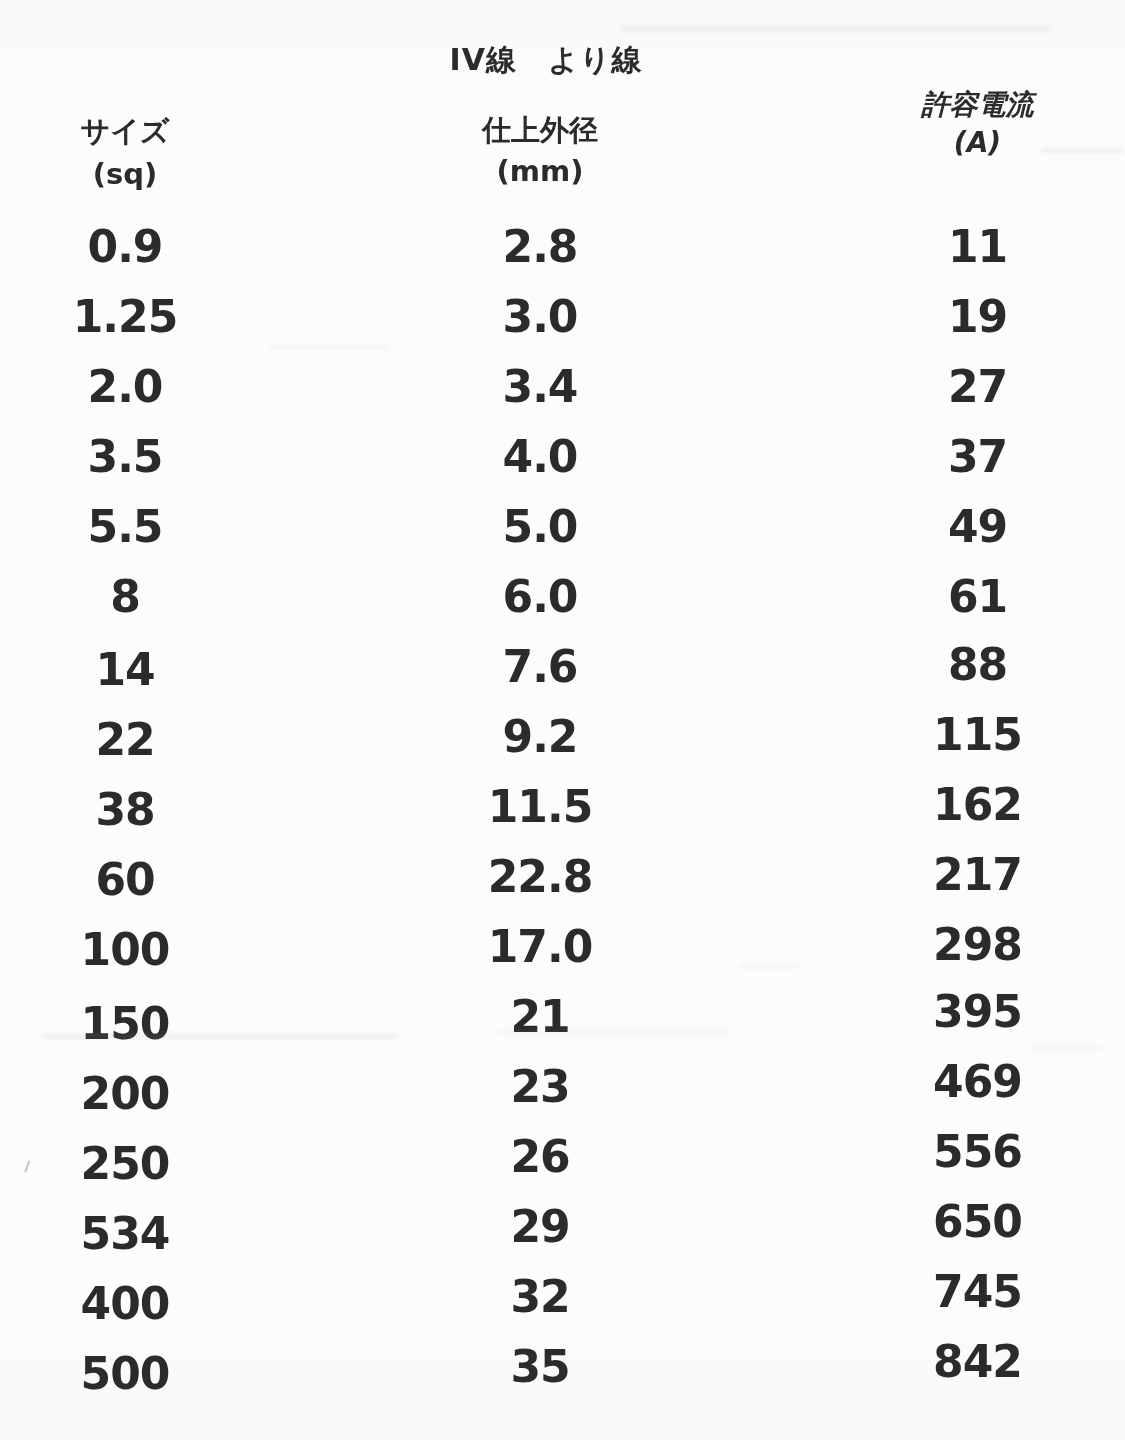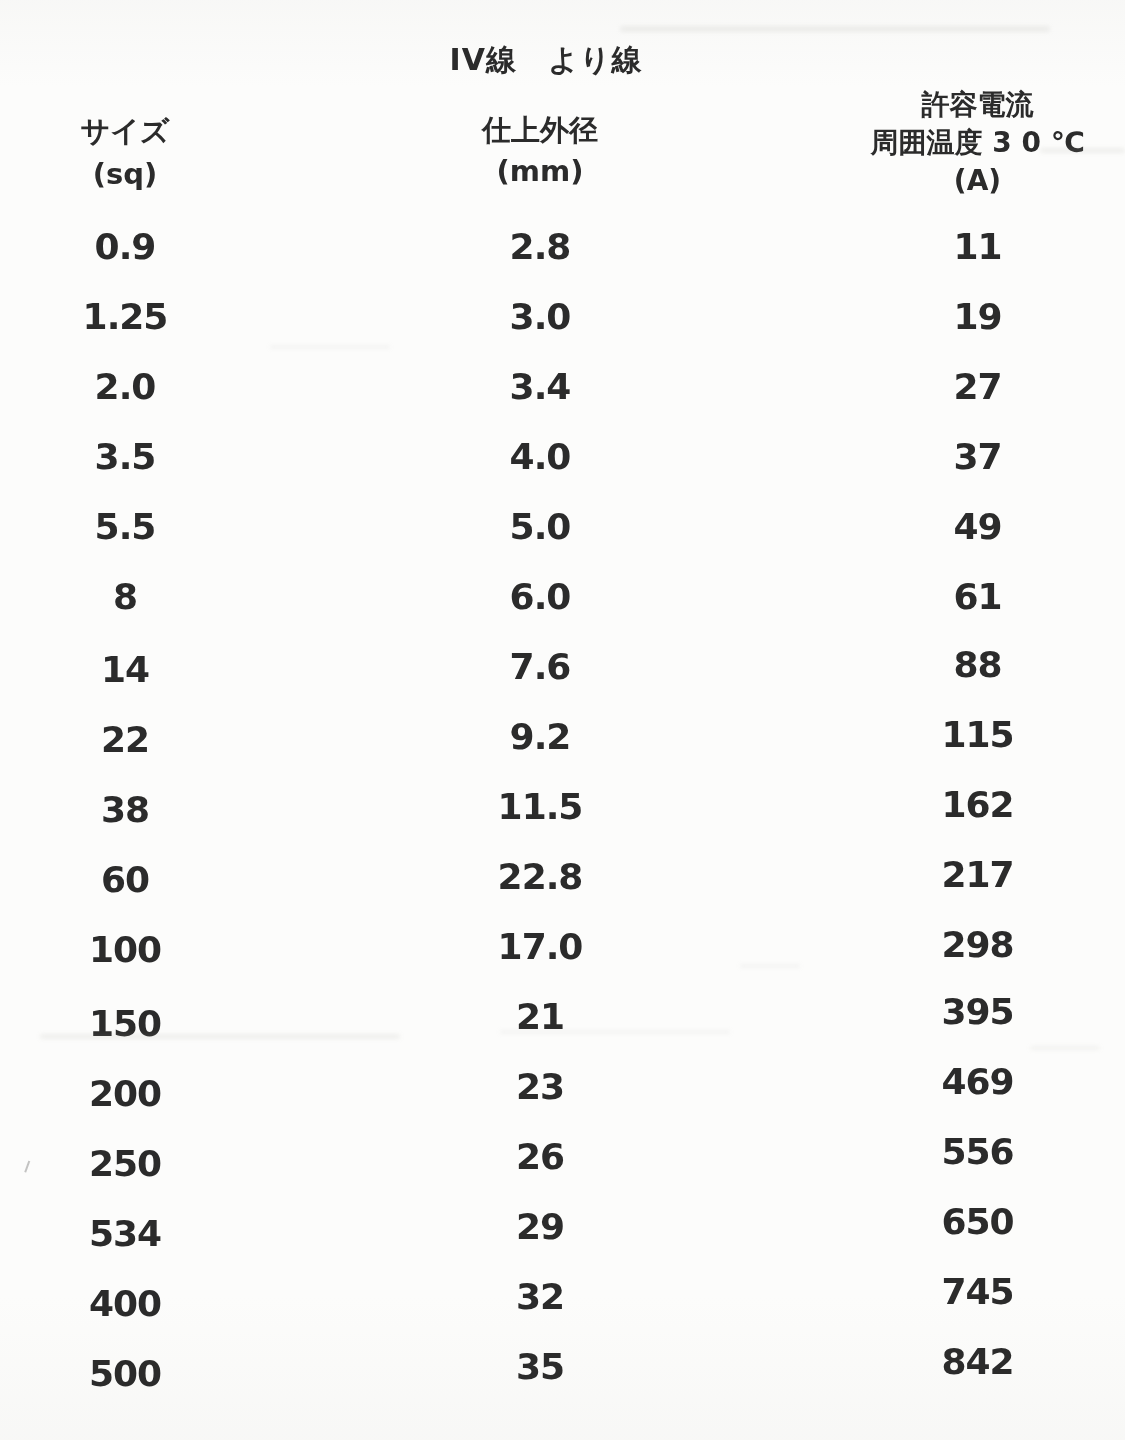--- a/index.html
+++ b/index.html
@@ -15,28 +15,28 @@
   }
   .title {
     position:absolute; top:40px; left:0; width:1092px;
     text-align:center; font-size:30px; font-weight:bold; letter-spacing:1px;
     white-space:pre;
   }
   .hdr { position:absolute; font-weight:bold; text-align:center; }
   .hdr .line { display:block; }
   .hdr1 { left:0;   top:110px; width:250px; font-size:29px; line-height:43px; }
   .hdr2 { left:250px; top:110px; width:580px; font-size:29px; line-height:41px; }
-  .hdr3 { left:830px; top:86px;  width:295px; font-size:28px; line-height:38px; }
+  .hdr3 { left:830px; top:86px;  width:295px; font-size:28px; line-height:38px;font-style:italic; }
   .tbody { position:absolute; top:211px; left:0; width:1125px; }
   .trow {
     display:grid; grid-template-columns:250px 580px 295px;
     height:70px; align-items:center;
   }
   .cell {
-    text-align:center; font-size:36px; font-weight:bold; letter-spacing:-1px;
+    text-align:center; font-size:44px; font-weight:bold; letter-spacing:-1px;
   }
   
   .trow:nth-child(n+7)  .c1 { transform:translateY(3px); }
   .trow:nth-child(n+7)  .c3 { transform:translateY(-2px); }
   .trow:nth-child(n+12) .c1 { transform:translateY(7px); }
   .trow:nth-child(n+12) .c3 { transform:translateY(-5px); }
   
   .artifact { position:absolute; background:rgba(160,160,158,.14); filter:blur(2px); border-radius:4px; pointer-events:none; }
   .a1 { left:620px; top:26px;  width:430px; height:6px; }
   .a2 { left:1040px;top:148px; width:85px;  height:5px; }
@@ -60,21 +60,20 @@
     <span class="line">(sq)</span>
   </div>
 
   <div class="hdr hdr2">
     <span class="line">仕上外径</span>
     <span class="line">(mm)</span>
   </div>
 
   <div class="hdr hdr3">
     <span class="line">許容電流</span>
-    <span class="line">周囲温度 3 0 ℃</span>
     <span class="line">(A)</span>
   </div>
 
   <div class="tbody" id="tbody">
       <div class="trow">
         <div class="cell c1">0.9</div>
         <div class="cell c2">2.8</div>
         <div class="cell c3">11</div>
       </div>
       <div class="trow">

